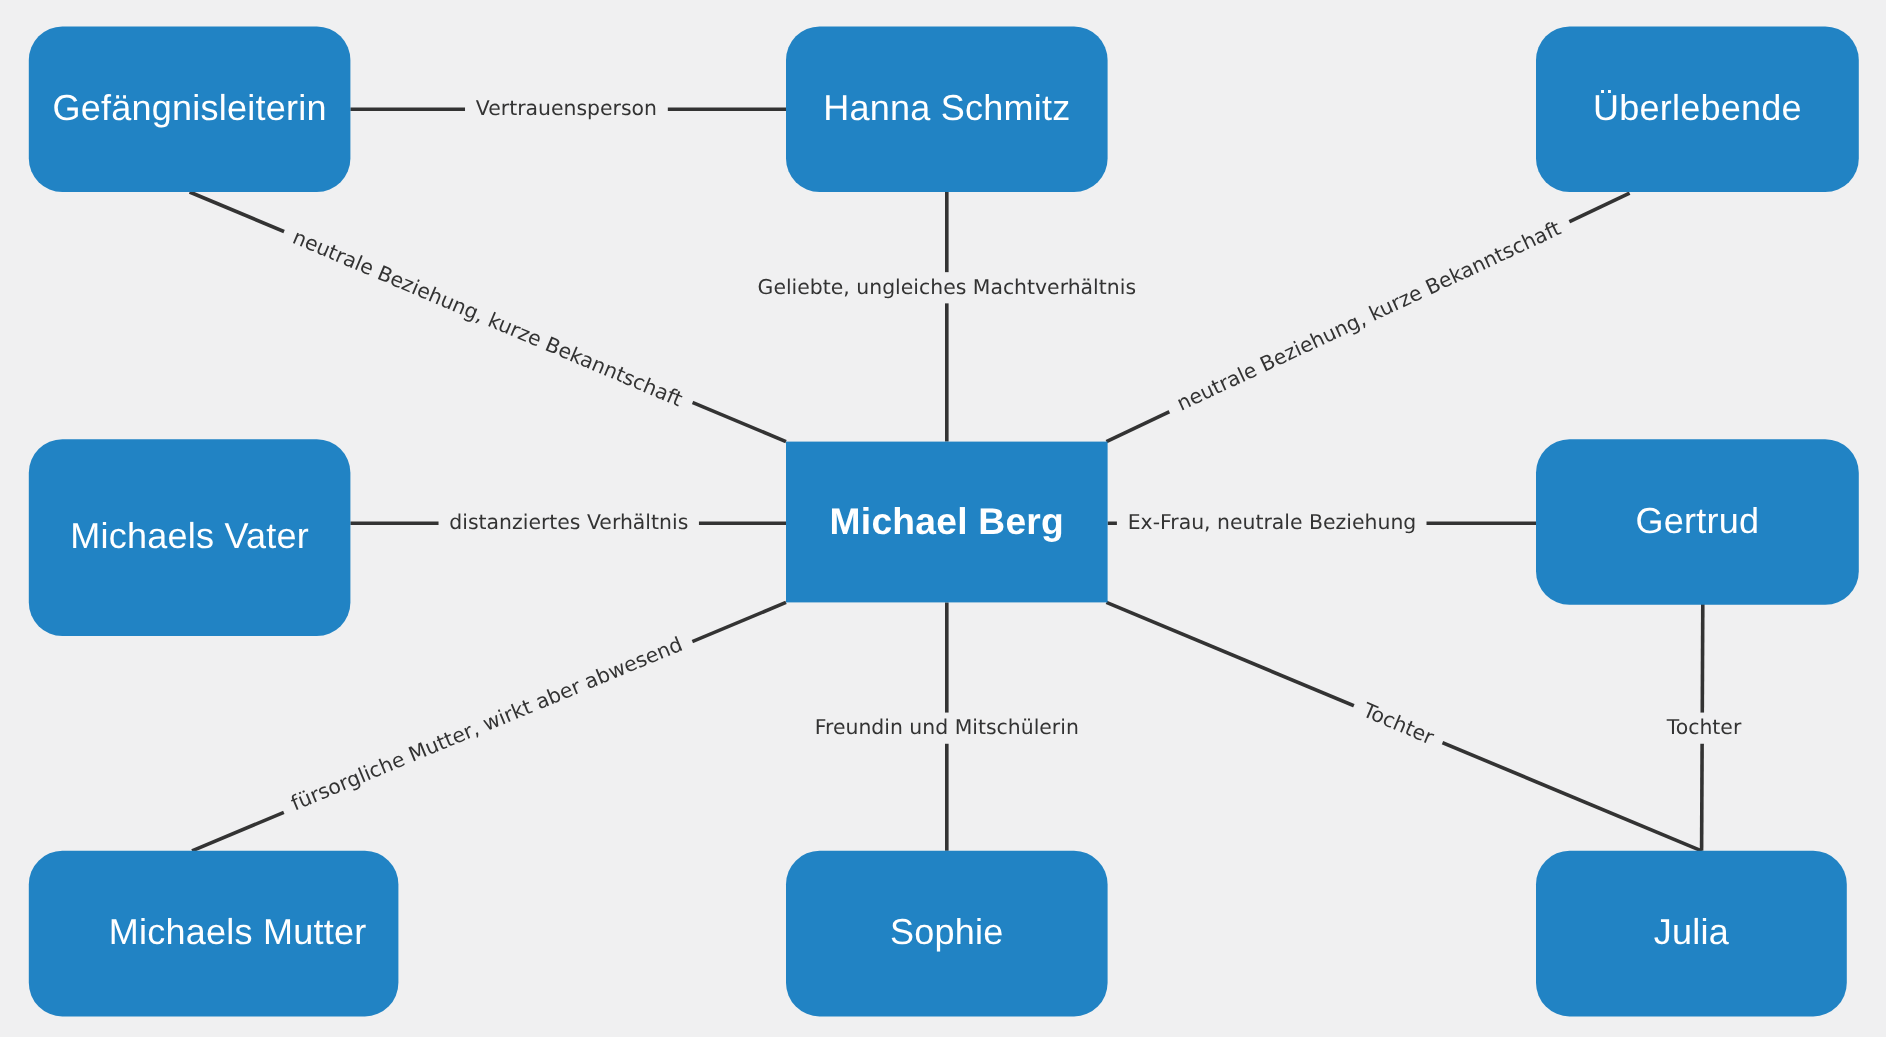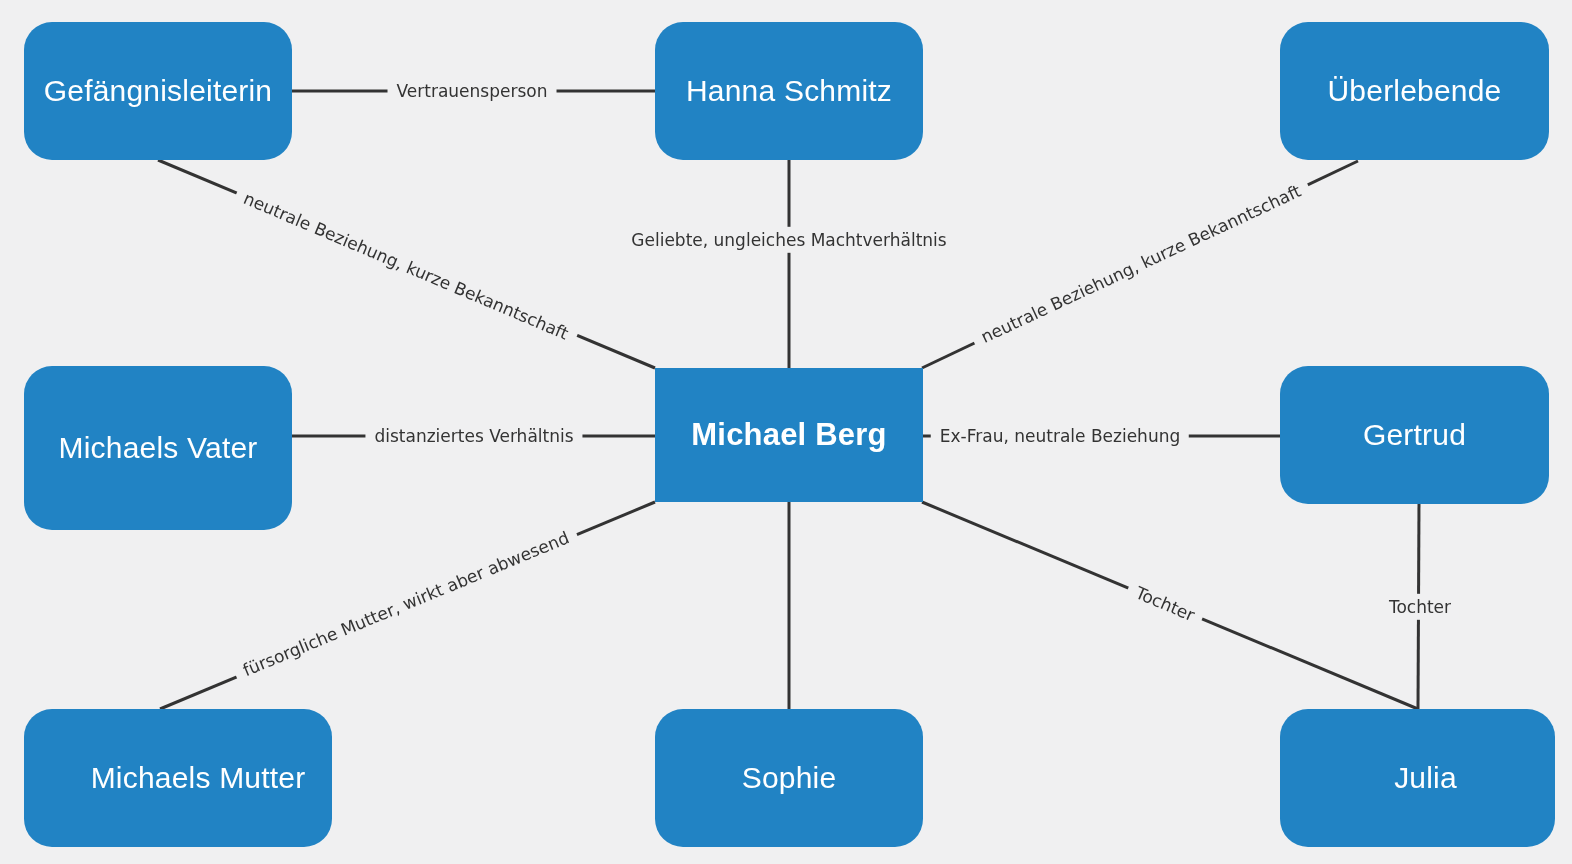--- a/index.html
+++ b/index.html
@@ -77,20 +77,21 @@
     <line x1="1419" y1="503" x2="1418" y2="709"></line>
   </svg>
 
   <div class="edge-label" style="left:472px; top:91px;  transform:translate(-50%,-50%);">Vertrauensperson</div>
   <div class="edge-label" style="left:789px; top:240px; transform:translate(-50%,-50%);">Geliebte, ungleiches Machtverhältnis</div>
   <div class="edge-label" style="left:406px; top:266px; transform:translate(-50%,-50%) rotate(23deg);">neutrale Beziehung, kurze Bekanntschaft</div>
   <div class="edge-label" style="left:1141px; top:264px; transform:translate(-50%,-50%) rotate(-25deg);">neutrale Beziehung, kurze Bekanntschaft</div>
   <div class="edge-label" style="left:474px; top:436px; transform:translate(-50%,-50%);">distanziertes Verhältnis</div>
   <div class="edge-label" style="left:1060px; top:436px; transform:translate(-50%,-50%);">Ex-Frau, neutrale Beziehung</div>
   <div class="edge-label" style="left:406px; top:604px; transform:translate(-50%,-50%) rotate(-22.5deg);">fürsorgliche Mutter, wirkt aber abwesend</div>
+  <div class="edge-label" style="left:789px; top:607px; transform:translate(-50%,-50%);">Freundin und Mitschülerin</div>
   <div class="edge-label" style="left:1165px; top:604px; transform:translate(-50%,-50%) rotate(23deg);">Tochter</div>
   <div class="edge-label" style="left:1420px; top:607px; transform:translate(-50%,-50%);">Tochter</div>
 
   <div class="node" style="left:24px; top:22px; width:268px; height:138px;">
     <span>Gefängnisleiterin</span>
   </div>
   <div class="node" style="left:655px; top:22px; width:268px; height:138px;">
     <span>Hanna Schmitz</span>
   </div>
   <div class="node" style="left:1280px; top:22px; width:269px; height:138px;">
@@ -104,17 +105,17 @@
   </div>
   <div class="node" style="left:1280px; top:366px; width:269px; height:138px;">
     <span>Gertrud</span>
   </div>
   <div class="node" style="left:24px; top:709px; width:268px; height:138px;padding-left:40px;">
     <span>Michaels Mutter</span>
   </div>
   <div class="node" style="left:655px; top:709px; width:268px; height:138px;">
     <span>Sophie</span>
   </div>
-  <div class="node" style="left:1280px; top:709px; width:259px; height:138px;padding-left:16px;">
+  <div class="node" style="left:1280px; top:709px; width:259px; height:138px;">
     <span>Julia</span>
   </div>
 
 </div>
 
 </body></html>

